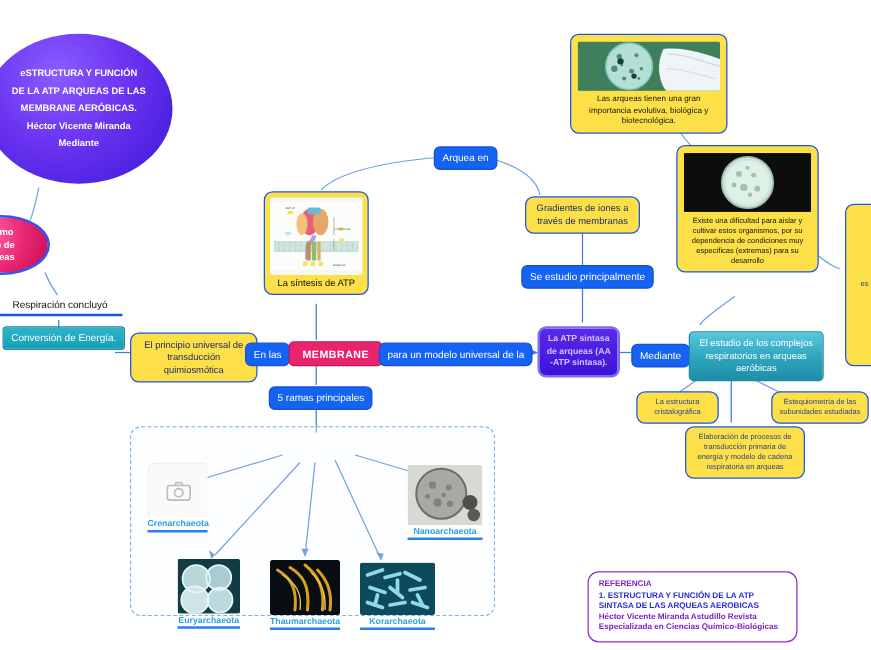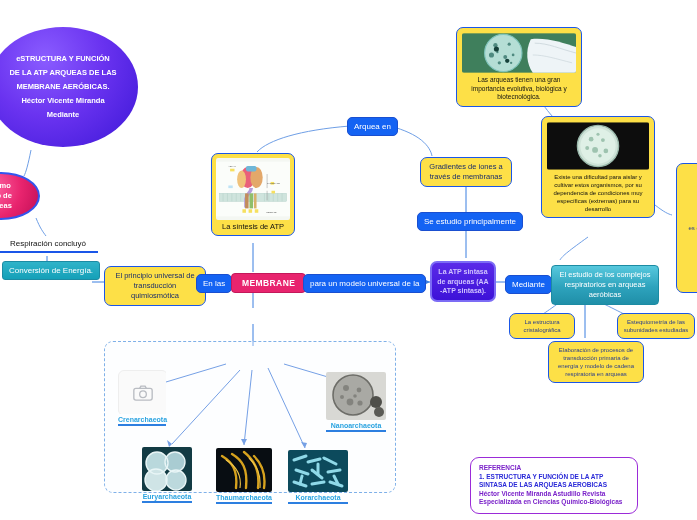--- a/index.html
+++ b/index.html
@@ -337,20 +337,23 @@
         </g>
       </svg>
     </div>
     <div style="margin-top:3px;color:#111;font-size:6px;line-height:8px;">Existe una dificultad para aislar y cultivar estos organismos, por su dependencia de condiciones muy específicas (extremas) para su desarrollo</div>
   </div>
 
   <div class="node wbox small" style="left:676px;top:163px;width:60px;height:130px;display:flex;align-items:center;justify-content:center;">
     <span style="white-space:pre-line;">es evolu sido</span>
   </div>
 
+  <div class="node pill" style="left:215px;top:309px;">
+    <span>5 ramas principales</span>
+  </div>
 
   <div class="node dashed" style="left:104px;top:341px;width:292px;height:152px;"></div>
 
 
   <div class="node" style="left:118px;top:370px;width:48px;">
     <div class="ph" style="width:48px;height:44px;">
       <div class="cam">
         <svg width="20" height="16" viewBox="0 0 24 19" fill="none" stroke="#b9bcc2" stroke-width="1.6">
           <rect x="1" y="4" width="22" height="14" rx="2.5"></rect>
           <path d="M8,4 L9.5,1.2 L14.5,1.2 L16,4"></path>

